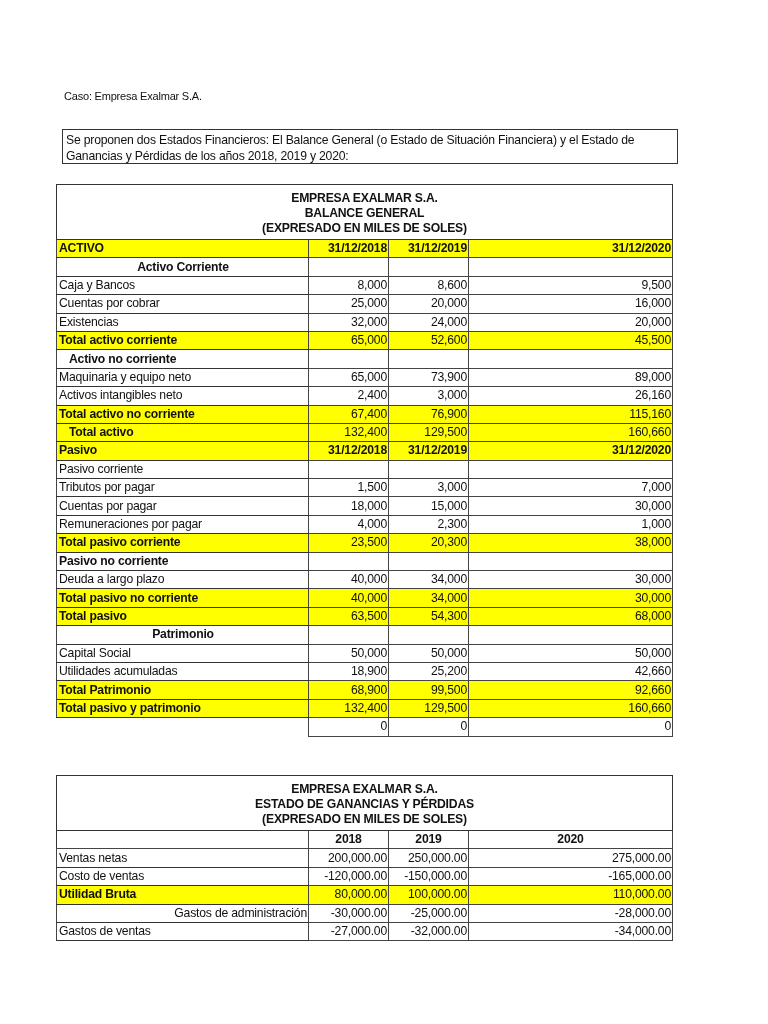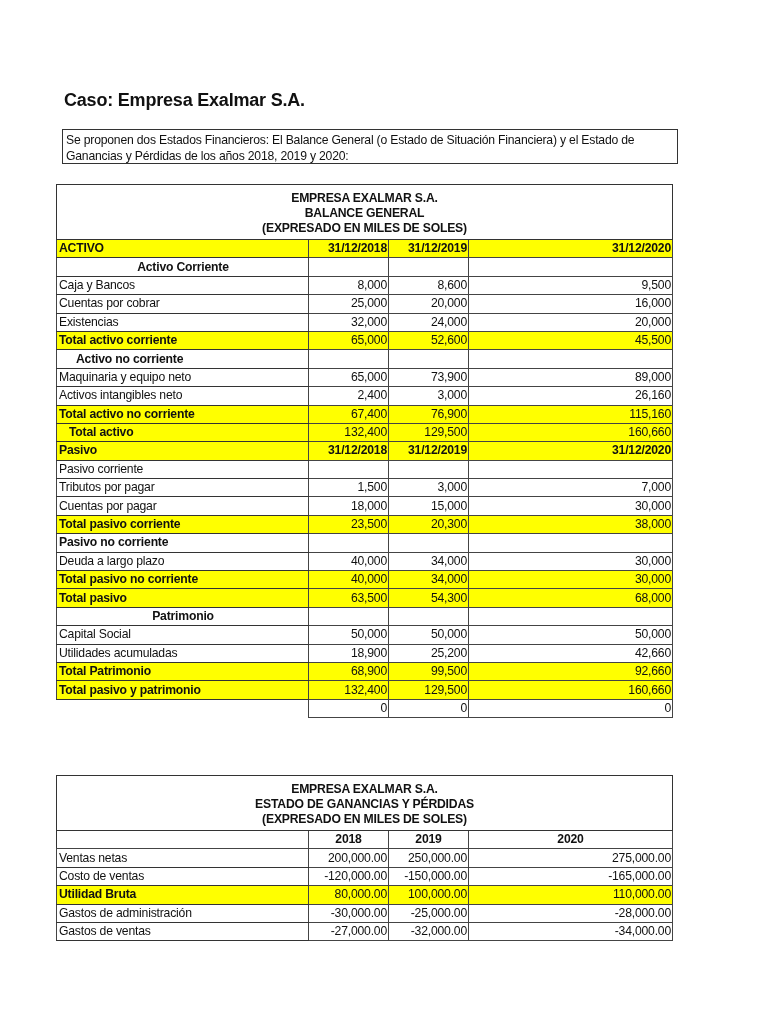--- a/index.html
+++ b/index.html
@@ -1,18 +1,18 @@
 <!DOCTYPE html>
 <html><head>
   <meta charset="utf-8">
   <style>
     * { box-sizing: border-box; margin: 0; padding: 0; }
     html, body { width: 768px; height: 1024px; background: #ffffff; overflow: hidden; }
     body { font-family: "Liberation Sans", "DejaVu Sans", sans-serif; color: #111; position: relative; }
-    .case-title { position: absolute; left: 64px; top: 90px; font-size: 18px; font-weight: bold; letter-spacing: -0.2px; }
+    .case-title { position: absolute; left: 64px; top: 90px; font-size: 11px; font-weight: normal; letter-spacing: -0.2px; }
     .intro-box { position: absolute; left: 62px; top: 129px; width: 616px; height: 35px; border: 1px solid #333; padding: 3px 3px; font-size: 12.2px; line-height: 15.5px; letter-spacing: -0.2px; }
     table { border-collapse: collapse; position: absolute; left: 56px; table-layout: fixed; font-size: 12.2px; letter-spacing: -0.2px; }
     td, th { height: 18.4px; line-height: 17px; padding: 0 1px; white-space: nowrap; overflow: hidden; }
     .t-head { border: 1px solid #333; text-align: center; font-weight: bold; font-size: 12.2px; line-height: 15px; padding: 6px 0 3px 0; }
     .lbl { border-left: 1px solid #333; border-right: 1px solid #333; text-align: left; padding-left: 2px; }
     .num { border: 1px solid #444; text-align: right; padding-right: 1px; }
     .yellow td { background: #ffff00; }
     .date { text-align: right; font-weight: bold; }
     .ctr { text-align: center; font-weight: bold; }
     .noborder { border: none !important; background: #fff !important; }
@@ -72,21 +72,21 @@
         <td class="num">24,000</td>
         <td class="num">20,000</td>
       </tr>
       <tr class="row yellow">
         <td class="lbl num" style="text-align: left; padding-left: 2px; font-weight: bold;">Total activo corriente</td>
         <td class="num">65,000</td>
         <td class="num">52,600</td>
         <td class="num">45,500</td>
       </tr>
       <tr class="row">
-        <td class="lbl num" style="text-align: left; padding-left: 19px; font-weight: bold;">Activo no corriente</td>
+        <td class="lbl num" style="text-align: left; padding-left: 12px; font-weight: bold;">Activo no corriente</td>
         <td class="num"></td>
         <td class="num"></td>
         <td class="num"></td>
       </tr>
       <tr class="row">
         <td class="lbl num" style="text-align: left; padding-left: 2px;">Maquinaria y equipo neto</td>
         <td class="num">65,000</td>
         <td class="num">73,900</td>
         <td class="num">89,000</td>
       </tr>
@@ -124,20 +124,26 @@
         <td class="lbl num" style="text-align: left; padding-left: 2px;">Tributos por pagar</td>
         <td class="num">1,500</td>
         <td class="num">3,000</td>
         <td class="num">7,000</td>
       </tr>
       <tr class="row">
         <td class="lbl num" style="text-align: left; padding-left: 2px; margin-top: 24px;">Cuentas por pagar</td>
         <td class="num">18,000</td>
         <td class="num">15,000</td>
         <td class="num">30,000</td>
+      </tr>
+      <tr class="row">
+        <td class="lbl num" style="text-align: left; padding-left: 2px;">Remuneraciones por pagar</td>
+        <td class="num">4,000</td>
+        <td class="num">2,300</td>
+        <td class="num">1,000</td>
       </tr>
       <tr class="row yellow">
         <td class="lbl num" style="text-align: left; padding-left: 2px; font-weight: bold;">Total pasivo corriente</td>
         <td class="num">23,500</td>
         <td class="num">20,300</td>
         <td class="num">38,000</td>
       </tr>
       <tr class="row">
         <td class="lbl num" style="text-align: left; padding-left: 2px; font-weight: bold;">Pasivo no corriente</td>
         <td class="num"></td>
@@ -234,21 +240,21 @@
         <td class="num">-150,000.00</td>
         <td class="num">-165,000.00</td>
       </tr>
       <tr class="row yellow">
         <td class="lbl num" style="text-align: left; padding-left: 2px; font-weight: bold;">Utilidad Bruta</td>
         <td class="num">80,000.00</td>
         <td class="num">100,000.00</td>
         <td class="num">110,000.00</td>
       </tr>
       <tr class="row">
-        <td class="lbl num" style="text-align: left; padding-left: 2px; margin-left: 32px;">Gastos de administración</td>
+        <td class="lbl num" style="text-align: right; padding-left: 2px; margin-left: 32px;">Gastos de administración</td>
         <td class="num">-30,000.00</td>
         <td class="num">-25,000.00</td>
         <td class="num">-28,000.00</td>
       </tr>
       <tr class="row">
         <td class="lbl num" style="text-align: left; padding-left: 2px;">Gastos de ventas</td>
         <td class="num">-27,000.00</td>
         <td class="num">-32,000.00</td>
         <td class="num">-34,000.00</td>
       </tr>

